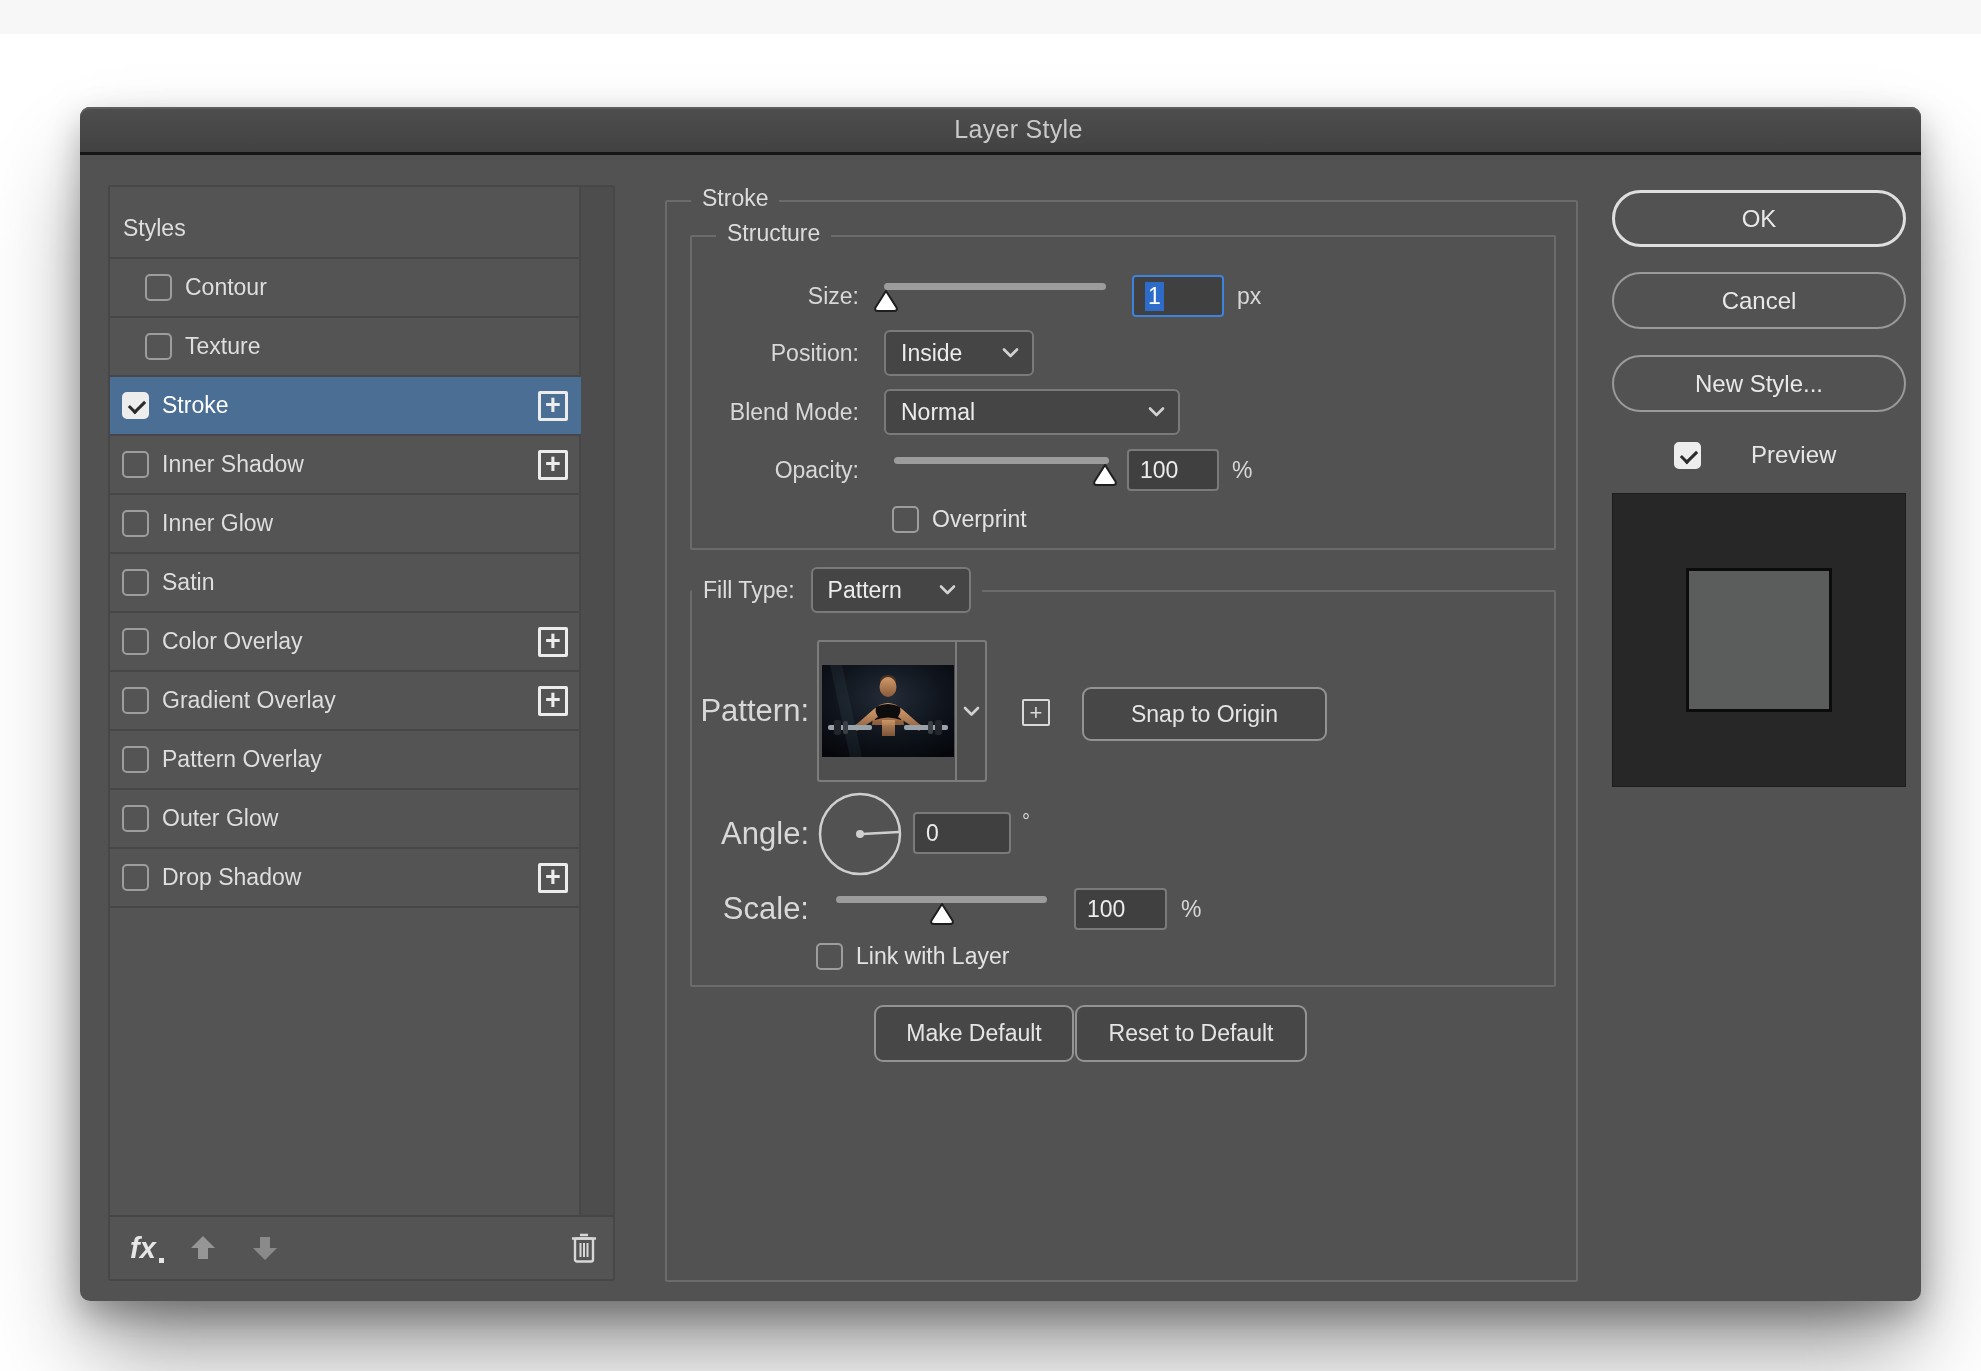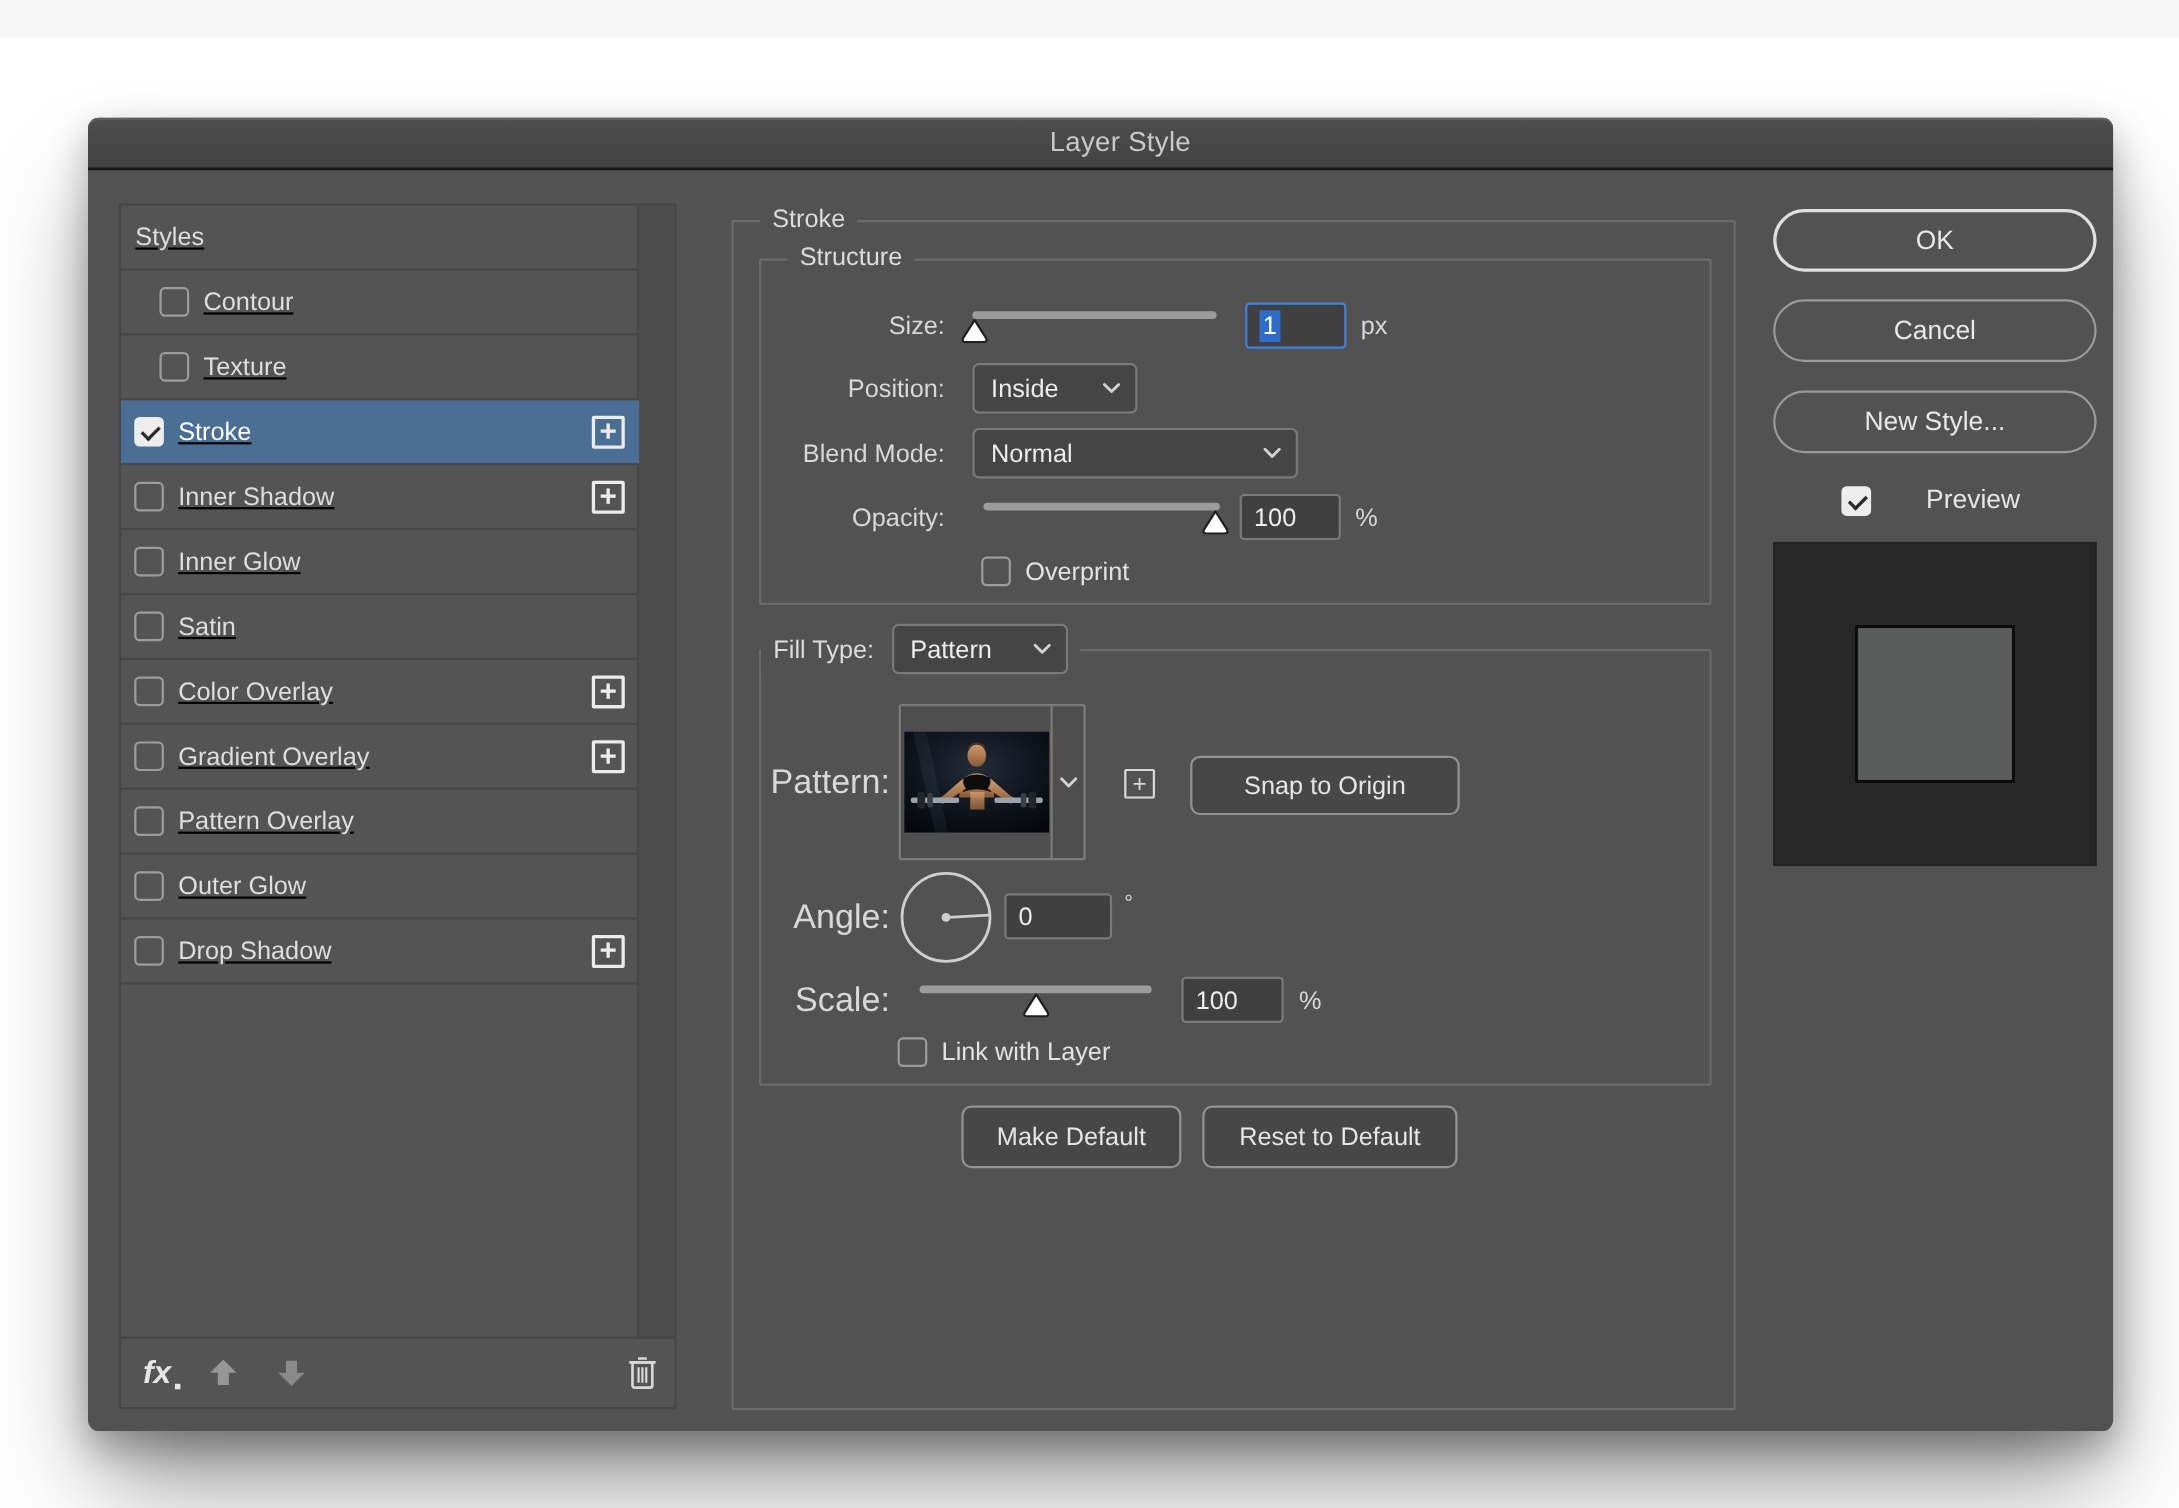--- a/index.html
+++ b/index.html
@@ -30,21 +30,21 @@
 
   
   .sidebar {
     position:absolute; left:28px; top:78px; width:507px; height:1096px;
     background:#545454; border:2px solid #474747; border-radius:2px;
   }
   .scroll-strip {
     position:absolute; right:0; top:0; width:34px; height:1030px;
     background:#4d4d4d; border-left:2px solid #474747;
   }
-  .rows { position:absolute; left:0; top:0; width:471px;text-decoration:underline; }
+  .rows { position:absolute; left:0; top:13px; width:471px; }
   .row {
     height:59px; display:flex; align-items:center;
     border-bottom:2px solid #474747; padding-left:12px; position:relative;
   }
   .row.sel { background:#4b6e95; }
   .row .cb { margin-left:0; }
   .row.ind { padding-left:35px; }
   .row .lbl { color:#dedede; font-size:23px; margin-left:13px; white-space:nowrap; }
   .row.no-cb .lbl { margin-left:1px; }
   .row.sel .lbl { color:#ffffff; }
@@ -398,21 +398,21 @@
       </div>
 
       <div class="s-row" style="top:342px; height:44px;">
         <span style="width:124px;"></span>
         <span class="cb"></span>
         <span class="unit" style="margin-left:13px; color:#e2e2e2;">Link with Layer</span>
       </div>
     </div>
 
     <span class="dk-btn" style="left:207px; top:803px; width:200px; height:57px;">Make Default</span>
-    <span class="dk-btn" style="left:426px; top:803px; width:232px; height:57px;">Reset to Default</span>
+    <span class="dk-btn" style="left:408px; top:803px; width:232px; height:57px;">Reset to Default</span>
   </div>
 
   <button class="pill default" style="left:1532px; top:83px;">OK</button>
   <button class="pill" style="left:1532px; top:165px;">Cancel</button>
   <button class="pill" style="left:1532px; top:248px;">New Style...</button>
 
   <div class="preview-row">
     <span class="cb checked"></span>
     <span class="lbl">Preview</span>
   </div>

